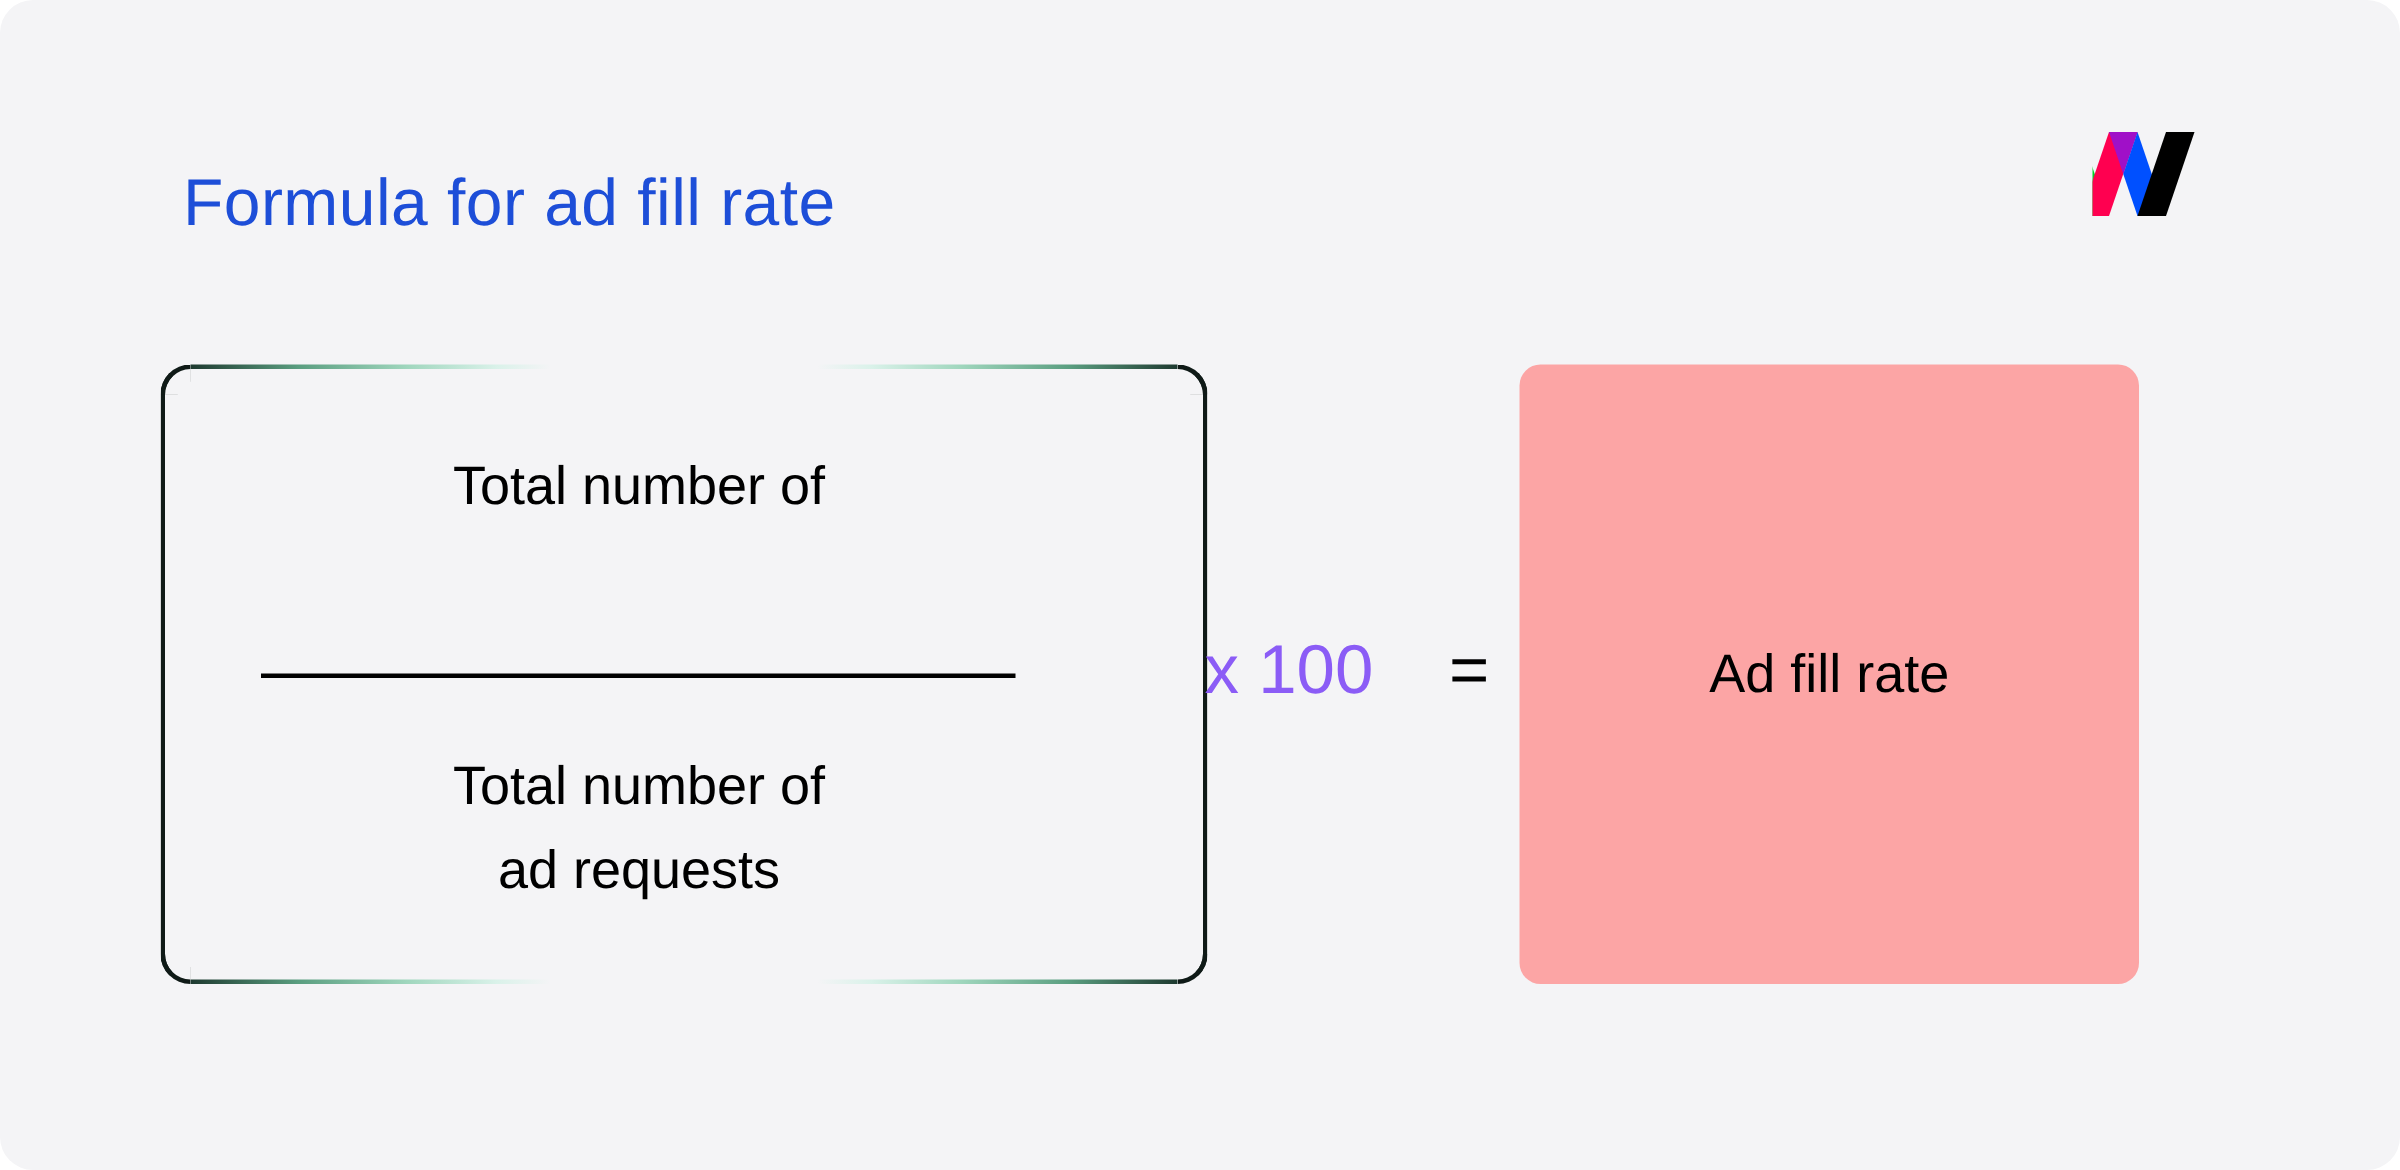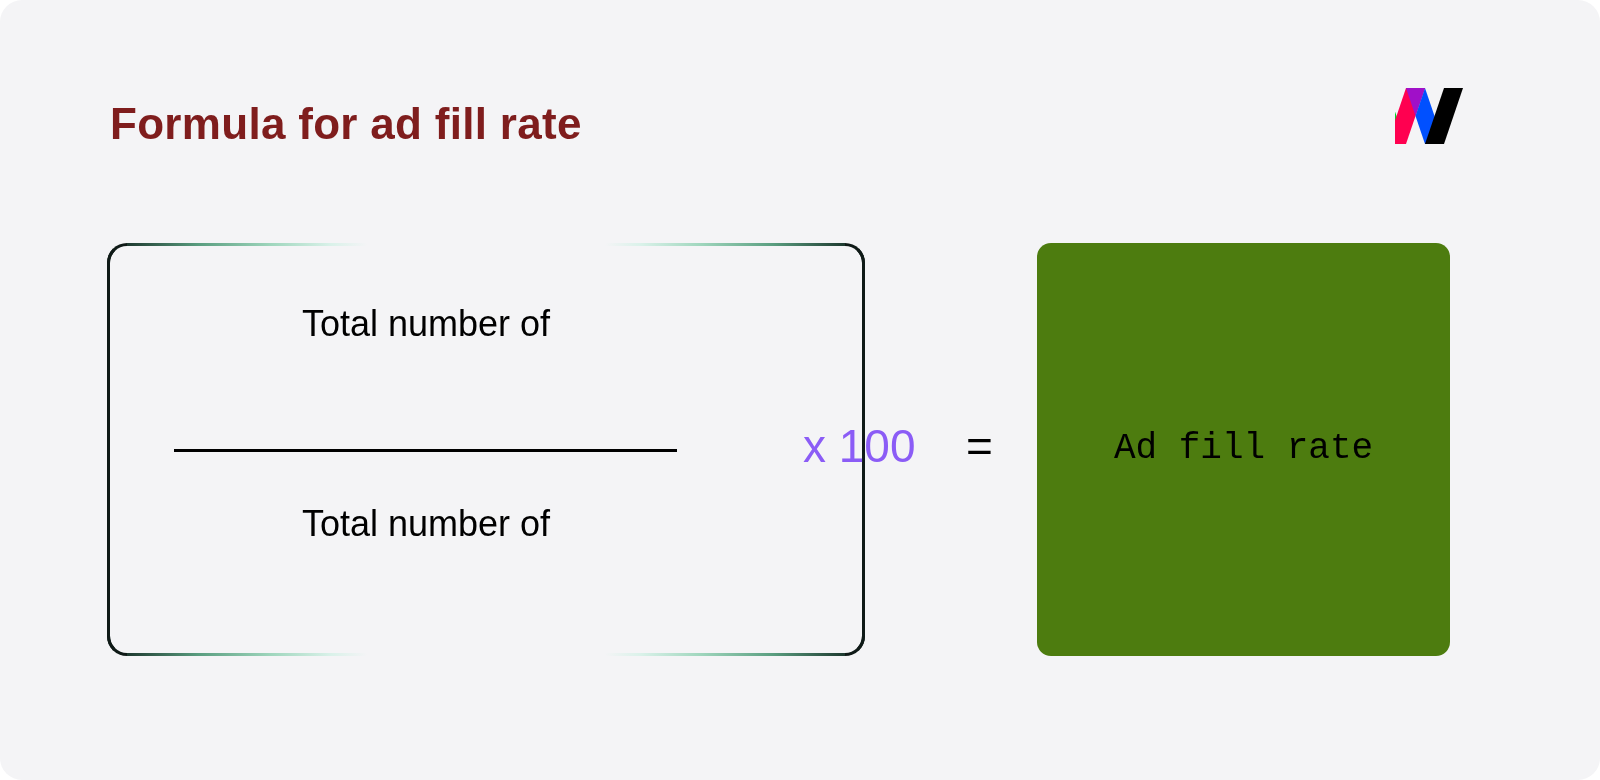--- a/index.html
+++ b/index.html
@@ -20,39 +20,39 @@
       left: 0; top: 0;
       width: 1600px; height: 780px;
       background: #f4f4f6;
       border-radius: 22px;
     }
     .title {
       position: absolute;
       left: 110px;
       top: 96px;
       font-size: 44px;
-      font-weight: 700;
+      font-weight: 400;
       letter-spacing: 0.3px;
       line-height: 56px;
-      color: #7f1d1d;
-      margin: 0;
+      color: #1d4ed8;
+      margin: 12px;
     }
     .logo {
       position: absolute;
       left: 1395px;
       top: 88px;
       width: 96px;
       height: 58px;
     }
     
     .formula-box {
       position: absolute;
       left: 107px;
       top: 243px;
-      width: 758px;
+      width: 698px;
       height: 413px;
       box-sizing: border-box;
       border-radius: 20px;
       border-left: 3px solid #0f1a17;
       border-right: 3px solid #0f1a17;
       border-top: 3px solid transparent;
       border-bottom: 3px solid transparent;
     }
     .formula-box .corner {
       position: absolute;
@@ -112,27 +112,26 @@
     .equals {
       position: absolute;
       left: 966px;
       top: 418px;
       font-size: 46px;
       line-height: 56px;
       color: #000;
     }
     .result-box {
       position: absolute;
-      left: 1037px;
+      left: 1013px;
       top: 243px;
       width: 413px;
       height: 413px;
-      background: #4d7c0f;
+      background: #fca5a5;
       border-radius: 14px;
-      font-family: Liberation Mono, monospace;
     }
     .result-label {
       position: absolute;
       left: 0;
       width: 413px;
       top: 178px;
       text-align: center;
       font-size: 36px;
       line-height: 56px;
       color: #000;
@@ -169,20 +168,21 @@
     <div class="edge bottom right-seg"></div>
 
     <div class="fraction-text numerator">
       <div>Total number of</div>
     </div>
 
     <div class="fraction-line"></div>
 
     <div class="fraction-text denominator">
       <div>Total number of</div>
+      <div>ad requests</div>
     </div>
   </div>
 
   <div class="multiplier">x 100</div>
   <div class="equals">=</div>
 
   <div class="result-box">
     <div class="result-label">Ad fill rate</div>
   </div>
 

